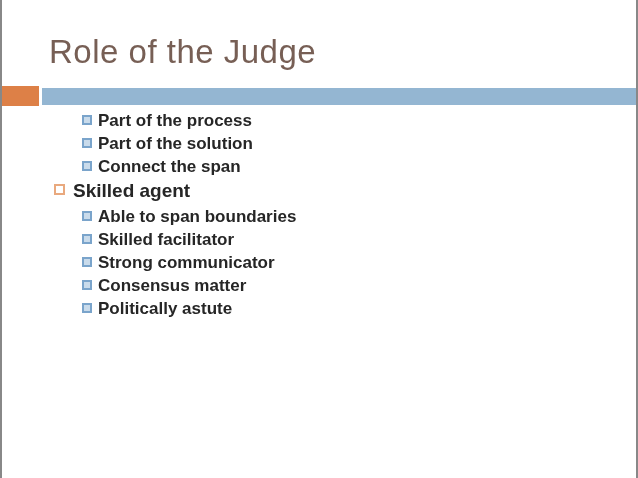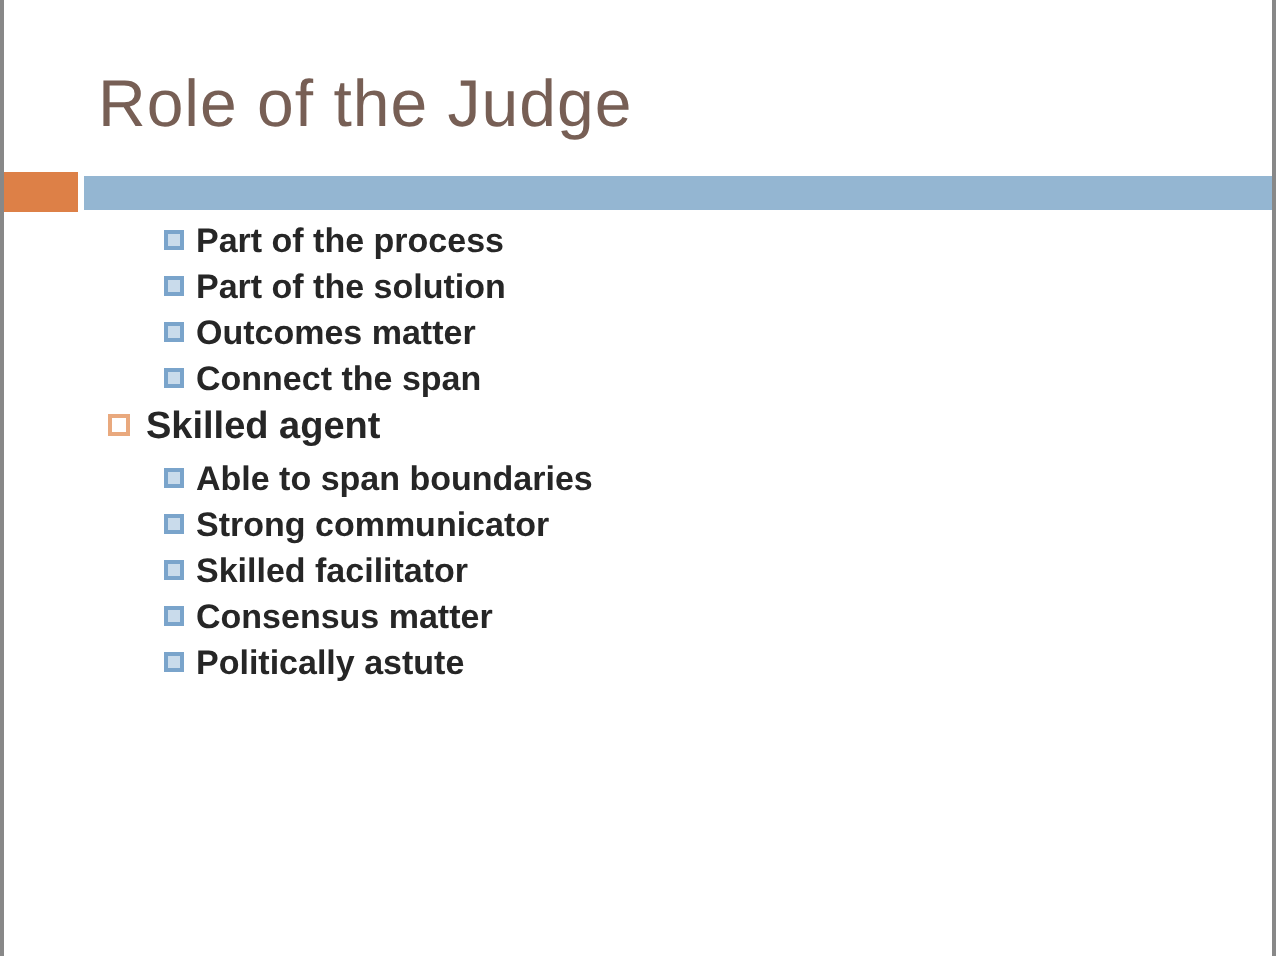--- a/index.html
+++ b/index.html
@@ -114,41 +114,37 @@
       <div class="l2-row">
         <span class="l2-bullet"></span>
         <span class="l2-text">Part of the process</span>
       </div>
       <div class="l2-row">
         <span class="l2-bullet"></span>
         <span class="l2-text">Part of the solution</span>
       </div>
       <div class="l2-row">
         <span class="l2-bullet"></span>
-        <span class="l2-text">Outcomes matter</span>
-      </div>
-      <div class="l2-row">
-        <span class="l2-bullet"></span>
         <span class="l2-text">Connect the span</span>
       </div>
       <div class="l1-row">
         <span class="l1-bullet"></span>
         <span class="l1-text">Skilled agent</span>
       </div>
       <div class="l2-row">
         <span class="l2-bullet"></span>
         <span class="l2-text">Able to span boundaries</span>
       </div>
       <div class="l2-row">
         <span class="l2-bullet"></span>
-        <span class="l2-text">Strong communicator</span>
+        <span class="l2-text">Skilled facilitator</span>
       </div>
       <div class="l2-row">
         <span class="l2-bullet"></span>
-        <span class="l2-text">Skilled facilitator</span>
+        <span class="l2-text">Strong communicator</span>
       </div>
       <div class="l2-row">
         <span class="l2-bullet"></span>
         <span class="l2-text">Consensus matter</span>
       </div>
       <div class="l2-row">
         <span class="l2-bullet"></span>
         <span class="l2-text">Politically astute</span>
       </div>
     </div>

